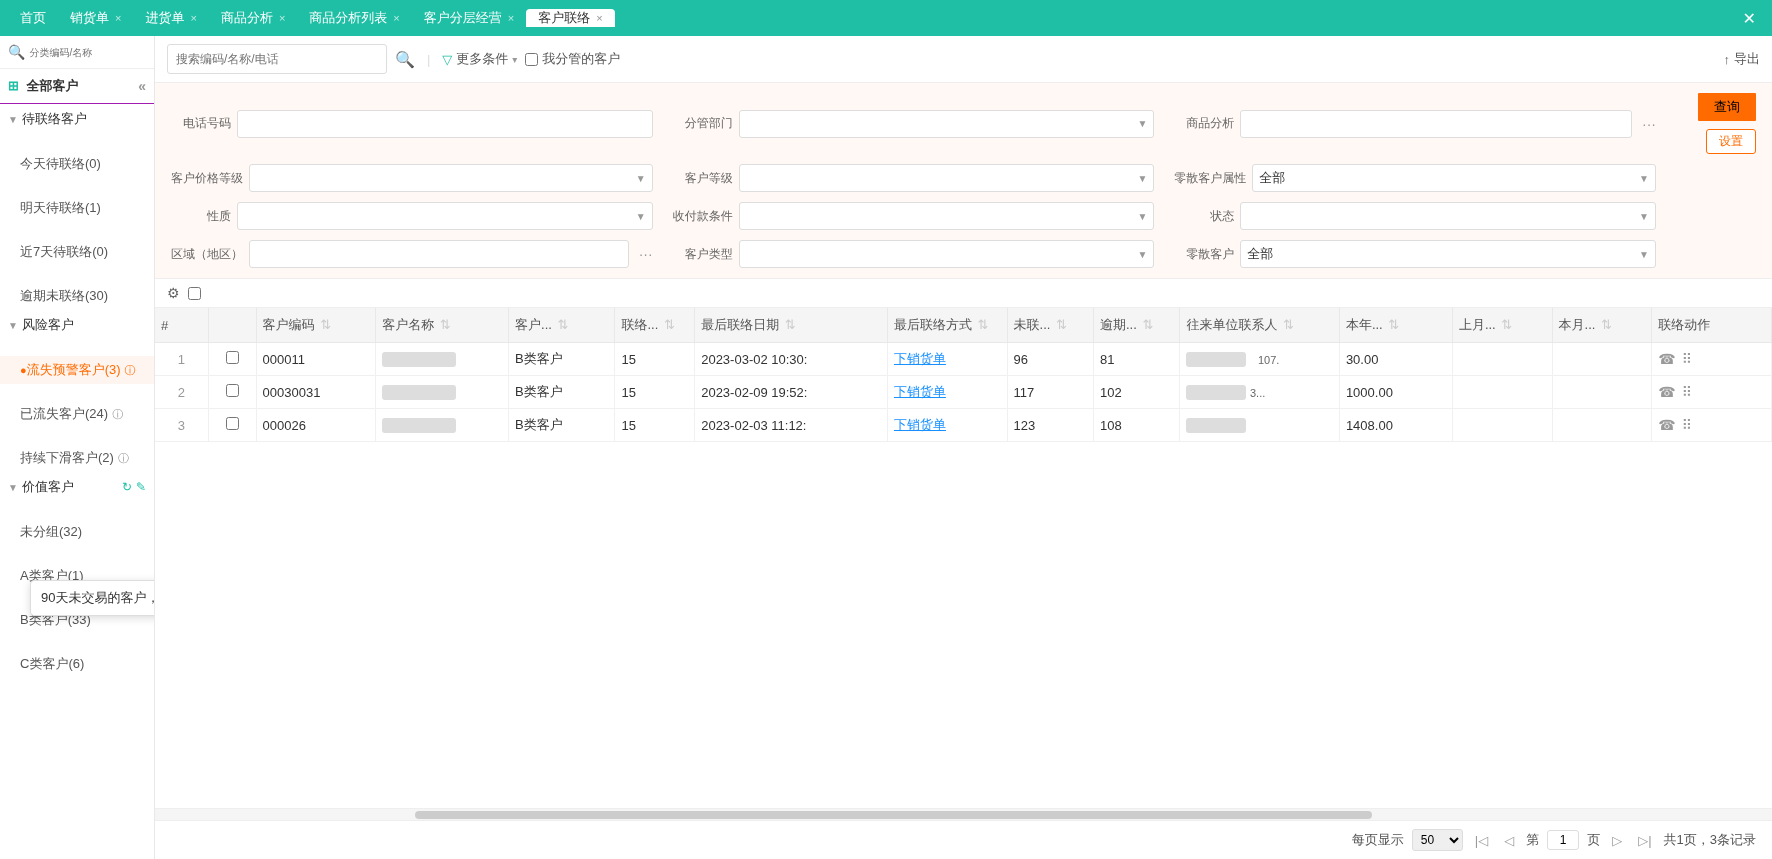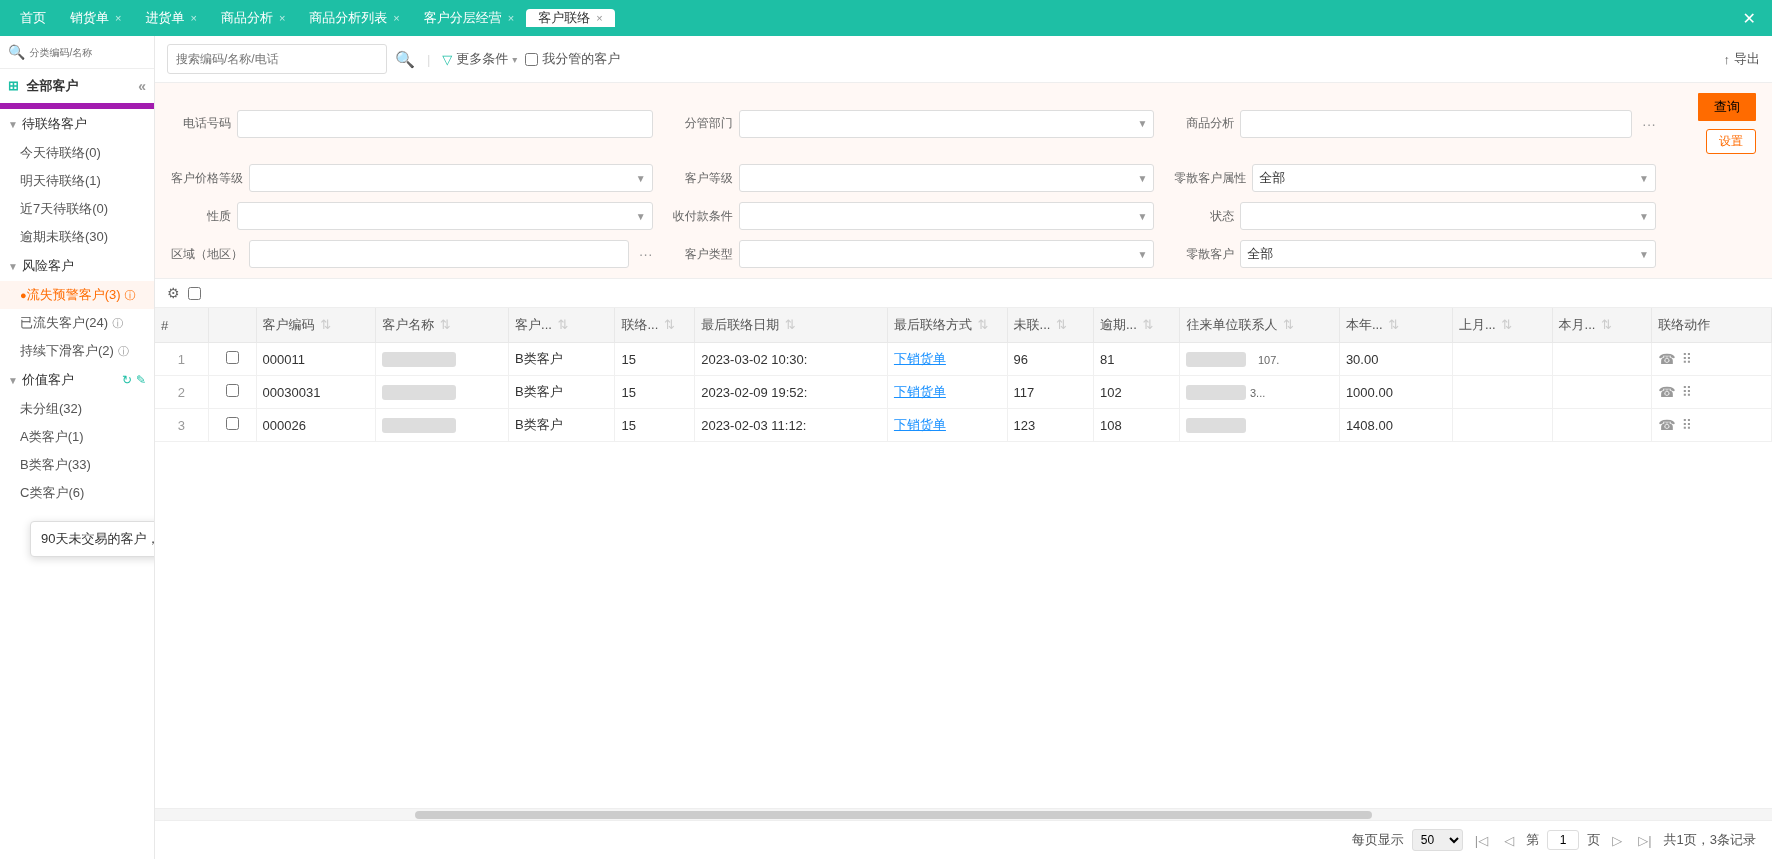--- a/index.html
+++ b/index.html
@@ -86,21 +86,21 @@
       color: #999;
     }
     .search-icon-sm { color: #ccc; font-size: 14px; }
     .sidebar-all-customers {
       display: flex;
       align-items: center;
       padding: 8px 8px;
       font-weight: bold;
       color: #333;
       font-size: 13px;
-      border-bottom: 6px solid #a21caf;
+      border-bottom: 1px solid #a21caf;
       cursor: pointer;
       justify-content: space-between;
     }
     .sidebar-all-customers .icon-grid { color: #1ebfa5; margin-right: 4px; }
     .collapse-btn { color: #999; font-size: 14px; }
     .sidebar-group-title {
       display: flex;
       align-items: center;
       padding: 6px 8px;
       color: #333;
@@ -110,20 +110,21 @@
     }
     .sidebar-group-title .arrow { color: #999; font-size: 10px; }
     .sidebar-item {
       display: flex;
       align-items: center;
       padding: 5px 8px 5px 20px;
       color: #555;
       font-size: 12px;
       cursor: pointer;
       white-space: nowrap;
+      margin-top: 16px;
     }
     .sidebar-item.active { color: #ff6b00; background: #fff5f0; }
 
     
     .content-area {
       flex: 1;
       display: flex;
       flex-direction: column;
       overflow: hidden;
       background: #fff;

